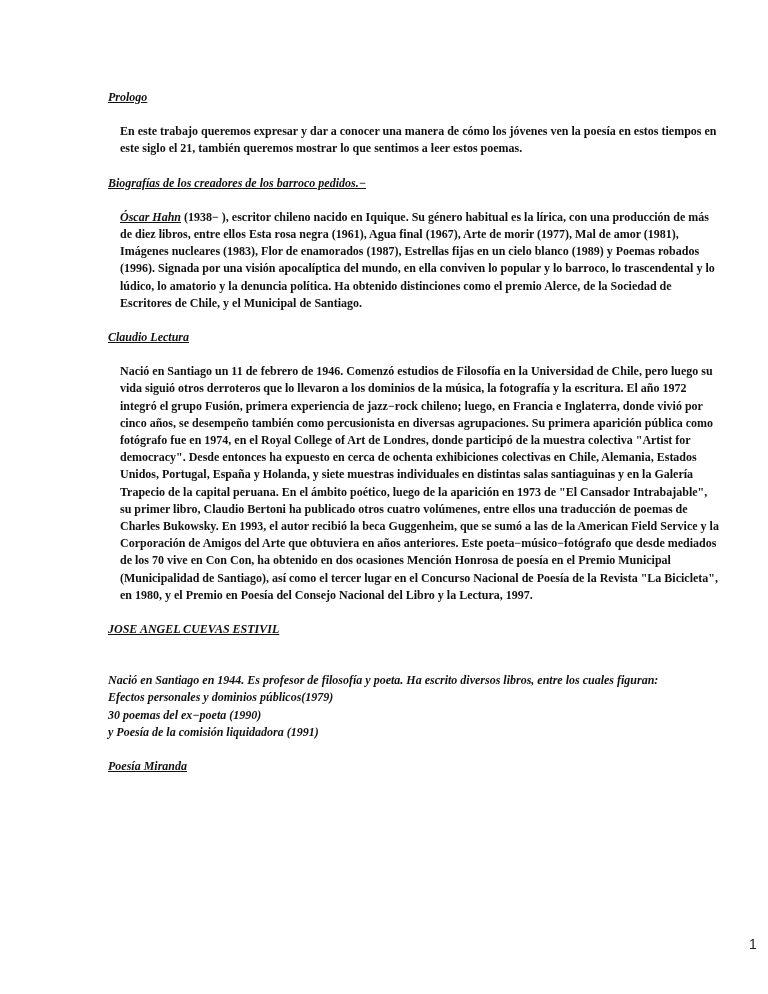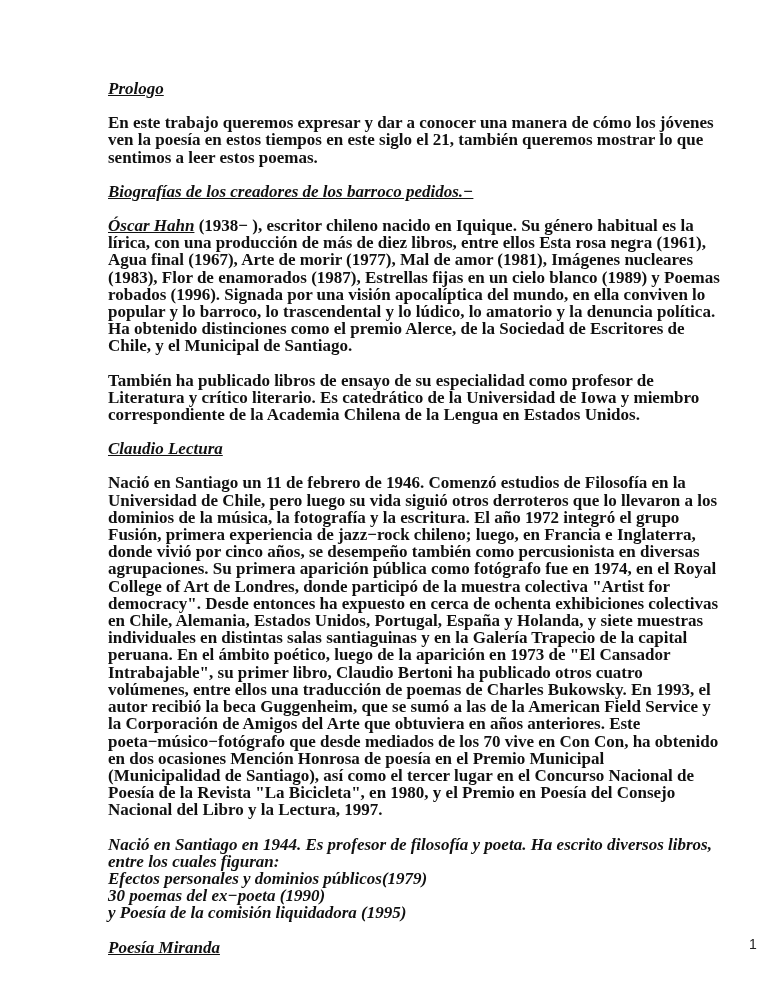--- a/index.html
+++ b/index.html
@@ -11,35 +11,35 @@
       width: 768px;
       height: 994px;
       position: relative;
       overflow: hidden;
       font-family: "Liberation Serif", "DejaVu Serif", serif;
       color: #111111;
     }
     .page {
       position: absolute;
       left: 108px;
-      top: 80px;
+      top: 89px;
       width: 612px;
-      font-size: 17px;
+      font-size: 12px;
       line-height: 17.2px;
       font-weight: bold;
     }
     .heading {
       font-style: italic;
       text-decoration: underline;
       font-weight: bold;
       margin: 0 0 17px 0;
       display: block;
     }
     p {
-      margin: 0 0 17px 0;
+      margin: 0 0 17px 12px;
       font-family: Liberation Serif, serif;
     }
     .inline-heading {
       font-style: italic;
       text-decoration: underline;
     }
     .heading-extra-gap {
       margin-bottom: 34px;
     }
     .booklist {
@@ -62,28 +62,28 @@
 <body>
 
 <div class="page">
 
   <span class="heading">Prologo</span>
   <p>En este trabajo queremos expresar y dar a conocer una manera de cómo los jóvenes ven la poesía en estos tiempos en este siglo el 21, también queremos mostrar lo que sentimos a leer estos poemas.</p>
 
   <span class="heading">Biografías de los creadores de los barroco pedidos.−</span>
 
   <p><span class="inline-heading">Óscar Hahn</span><span> (1938− ), escritor chileno nacido en Iquique. Su género habitual es la lírica, con una producción de más de diez libros, entre ellos Esta rosa negra (1961), Agua final (1967), Arte de morir (1977), Mal de amor (1981), Imágenes nucleares (1983), Flor de enamorados (1987), Estrellas fijas en un cielo blanco (1989) y Poemas robados (1996). Signada por una visión apocalíptica del mundo, en ella conviven lo popular y lo barroco, lo trascendental y lo lúdico, lo amatorio y la denuncia política. Ha obtenido distinciones como el premio Alerce, de la Sociedad de Escritores de Chile, y el Municipal de Santiago.</span></p>
-  <p>También ha publicado libros de ensayo de su especialidad como profesor de Literatura y crítico literario. Es catedrático de la Universidad de Iowa y miembro correspondiente de la Academia Chilena de la Lengua en Estados Unidos.</p>
 
   <span class="heading">Claudio Lectura</span>
   <p>Nació en Santiago un 11 de febrero de 1946. Comenzó estudios de Filosofía en la Universidad de Chile, pero luego su vida siguió otros derroteros que lo llevaron a los dominios de la música, la fotografía y la escritura. El año 1972 integró el grupo Fusión, primera experiencia de jazz−rock chileno; luego, en Francia e Inglaterra, donde vivió por cinco años, se desempeño también como percusionista en diversas agrupaciones. Su primera aparición pública como fotógrafo fue en 1974, en el Royal College of Art de Londres, donde participó de la muestra colectiva "Artist for democracy". Desde entonces ha expuesto en cerca de ochenta exhibiciones colectivas en Chile, Alemania, Estados Unidos, Portugal, España y Holanda, y siete muestras individuales en distintas salas santiaguinas y en la Galería Trapecio de la capital peruana. En el ámbito poético, luego de la aparición en 1973 de "El Cansador Intrabajable", su primer libro, Claudio Bertoni ha publicado otros cuatro volúmenes, entre ellos una traducción de poemas de Charles Bukowsky. En 1993, el autor recibió la beca Guggenheim, que se sumó a las de la American Field Service y la Corporación de Amigos del Arte que obtuviera en años anteriores. Este poeta−músico−fotógrafo que desde mediados de los 70 vive en Con Con, ha obtenido en dos ocasiones Mención Honrosa de poesía en el Premio Municipal (Municipalidad de Santiago), así como el tercer lugar en el Concurso Nacional de Poesía de la Revista "La Bicicleta", en 1980, y el Premio en Poesía del Consejo Nacional del Libro y la Lectura, 1997.</p>
 
+  <span class="heading heading-extra-gap">JOSE ANGEL CUEVAS ESTIVIL</span>
   <div class="booklist">
     <div>Nació en Santiago en 1944. Es profesor de filosofía y poeta. Ha escrito diversos libros, entre los cuales figuran:</div>
     <div>Efectos personales y dominios públicos(1979)</div>
     <div>30 poemas del ex−poeta (1990)</div>
-    <div>y Poesía de la comisión liquidadora (1995)</div>
+    <div>y Poesía de la comisión liquidadora (1991)</div>
   </div>
 
   <span class="heading">Poesía Miranda</span>
 </div>
 
 <div class="page-number">1</div>
 
 </body></html>

